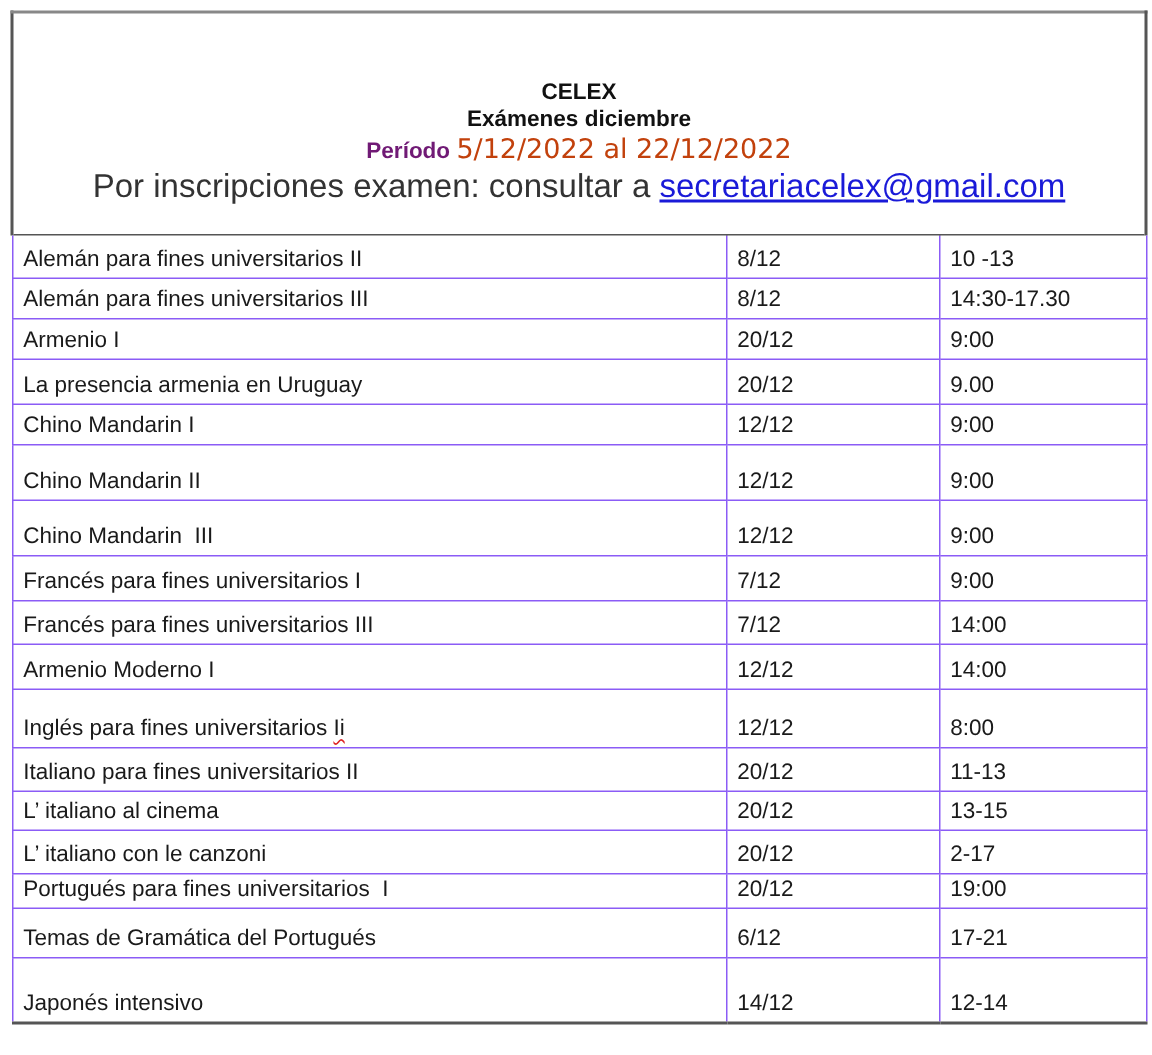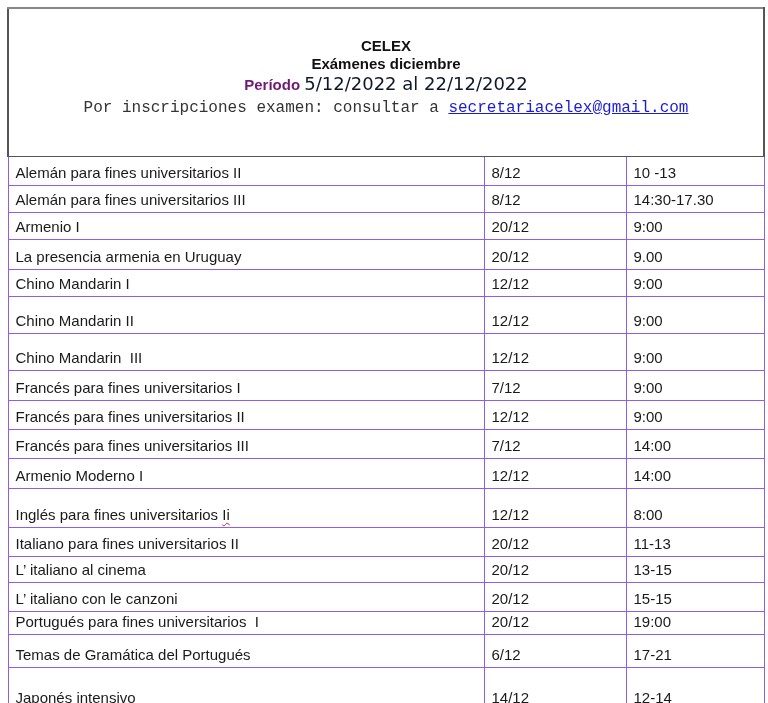--- a/index.html
+++ b/index.html
@@ -41,21 +41,21 @@
       height: 147px;
       padding: 0;
       text-align: center;
       vertical-align: top;
       border: 1px solid #555;
       border-top: 2px solid #888;
       border-left: 2px solid #555;
       border-right: 2px solid #555;
     }
     .header-inner {
-      padding-top: 28px;
+      padding-top: 44px;
     }
     .hdr-bold {
       font-family: "Liberation Sans", sans-serif;
       font-weight: bold;
       font-size: 15px;
       line-height: 18px;
       color: #111;
     }
     .hdr-period {
       font-size: 15px;
@@ -63,25 +63,25 @@
     }
     .hdr-period .lbl {
       font-family: "Liberation Sans", sans-serif;
       font-weight: bold;
       font-size: 15px;
       color: #701a75;
     }
     .hdr-period .val {
       font-family: "DejaVu Sans", sans-serif;
       font-size: 18px;
-      color: #0f172a;
+      color: #c2410c;
     }
     .hdr-contact {
-      font-family: Liberation Mono, monospace;
-      font-size: 16px;
+      font-family: Liberation Sans, sans-serif;
+      font-size: 22px;
       line-height: 24px;
       color: #333;
     }
     .hdr-contact a {
       color: #1a1ad8;
       text-decoration: underline;
     }
     td.col-subject { width: 469px; border-left: 2px solid #555; }
     td.col-date { width: 134px; }
     td.col-time { width: 128px; border-right: 2px solid #555; }
@@ -151,25 +151,20 @@
       <td class="col-subject" style="white-space:pre">Chino Mandarin  III</td>
       <td class="col-date">12/12</td>
       <td class="col-time">9:00</td>
     </tr>
     <tr style="height:30px">
       <td class="col-subject">Francés para fines universitarios I</td>
       <td class="col-date">7/12</td>
       <td class="col-time">9:00</td>
     </tr>
     <tr style="height:29px">
-      <td class="col-subject">Francés para fines universitarios II</td>
-      <td class="col-date">12/12</td>
-      <td class="col-time">9:00</td>
-    </tr>
-    <tr style="height:29px">
       <td class="col-subject">Francés para fines universitarios III</td>
       <td class="col-date">7/12</td>
       <td class="col-time">14:00</td>
     </tr>
     <tr style="height:30px">
       <td class="col-subject">Armenio Moderno I</td>
       <td class="col-date">12/12</td>
       <td class="col-time">14:00</td>
     </tr>
     <tr style="height:39px">
@@ -183,21 +178,21 @@
       <td class="col-time">11-13</td>
     </tr>
     <tr style="height:26px">
       <td class="col-subject">L’ italiano al cinema</td>
       <td class="col-date">20/12</td>
       <td class="col-time">13-15</td>
     </tr>
     <tr style="height:29px">
       <td class="col-subject">L’ italiano con le canzoni</td>
       <td class="col-date">20/12</td>
-      <td class="col-time">15-15</td>
+      <td class="col-time">2-17</td>
     </tr>
     <tr style="height:23px">
       <td class="col-subject" style="white-space:pre">Portugués para fines universitarios  I</td>
       <td class="col-date">20/12</td>
       <td class="col-time">19:00</td>
     </tr>
     <tr style="height:33px">
       <td class="col-subject">Temas de Gramática del Portugués</td>
       <td class="col-date">6/12</td>
       <td class="col-time">17-21</td>

